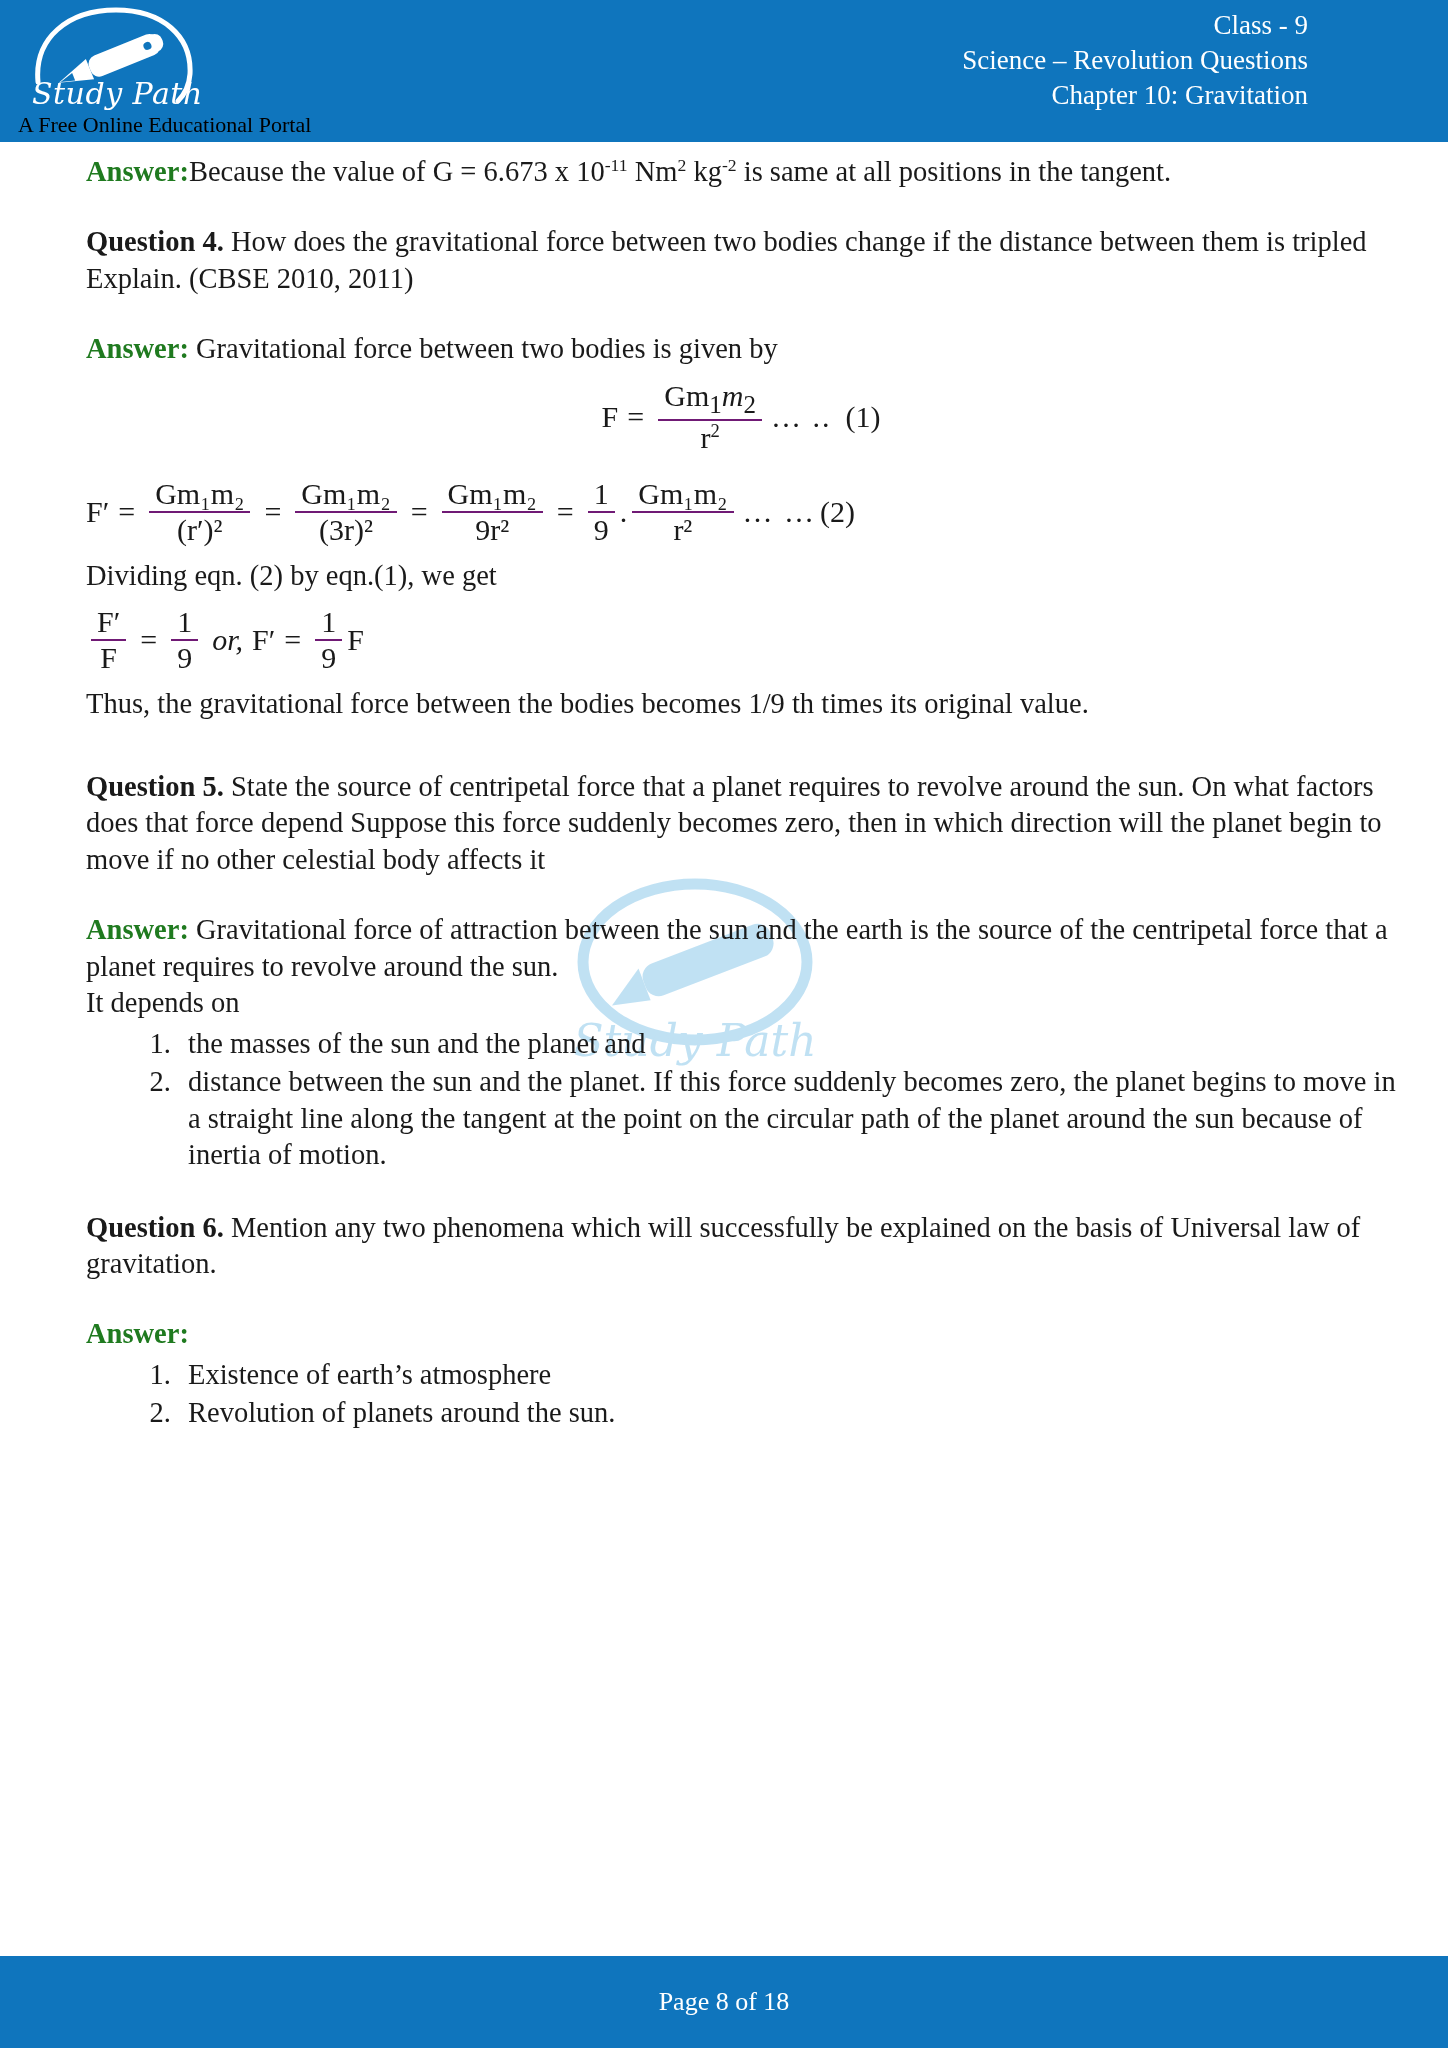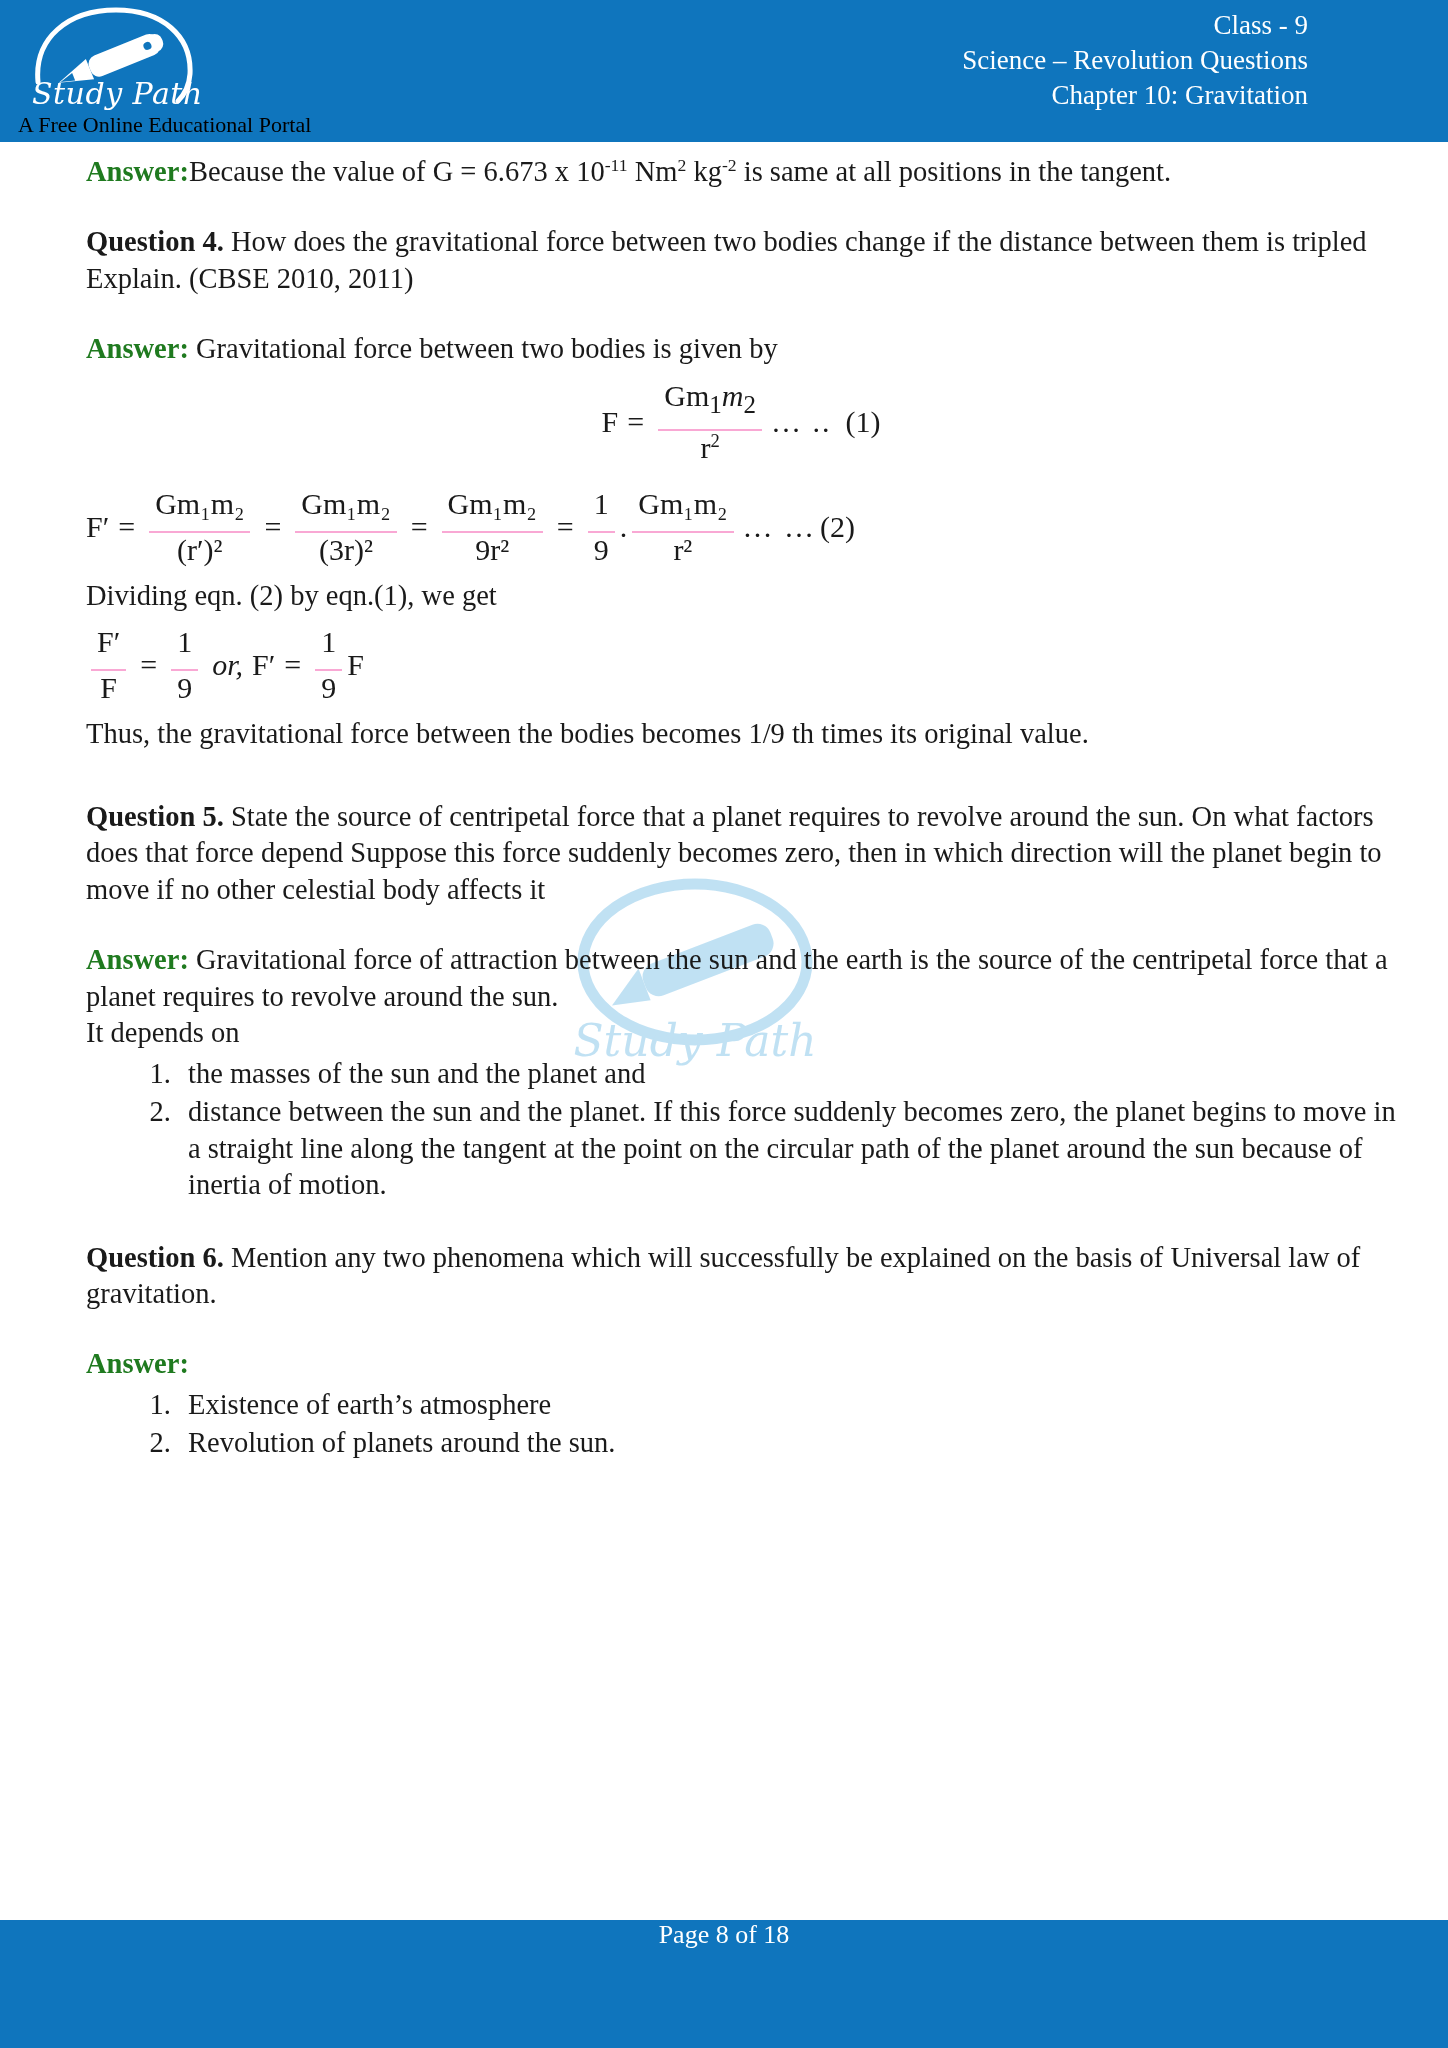--- a/index.html
+++ b/index.html
@@ -129,22 +129,22 @@
     vertical-align: middle;
   }
   .frac {
     display: inline-flex;
     flex-direction: column;
     align-items: center;
     vertical-align: middle;
     margin: 0 5px;
   }
   .frac .num {
-    padding: 0 6px 12px 6px;
-    border-bottom: 2px solid #f9a8d4;
+    padding: 0 6px 2px 6px;
+    border-bottom: 2px solid #701a75;
     white-space: nowrap;
   }
   .frac .den {
     padding: 2px 6px 0 6px;
     white-space: nowrap;
   }
   .mi { font-style: italic; }
   .op { margin: 0 9px; }
   .dots { margin: 0 4px; letter-spacing: 2px; }
   .tag { margin-left: 10px; white-space: nowrap; }
@@ -162,25 +162,25 @@
   }
   #content, #header, #footer { z-index: 2; }
   #content { position: absolute; }
 
   
   #footer {
     position: absolute;
     left: 0;
     bottom: 0;
     width: 1448px;
-    height: 128px;
+    height: 92px;
     background: #0f75bd;
     color: #ffffff;
     display: flex;
-    align-items: flex-start;
+    align-items: center;
     justify-content: center;
     font-family: "Liberation Serif", serif;
     font-size: 26px;
   }
 </style>
 </head>
 <body>
 
 <div id="page">
 

